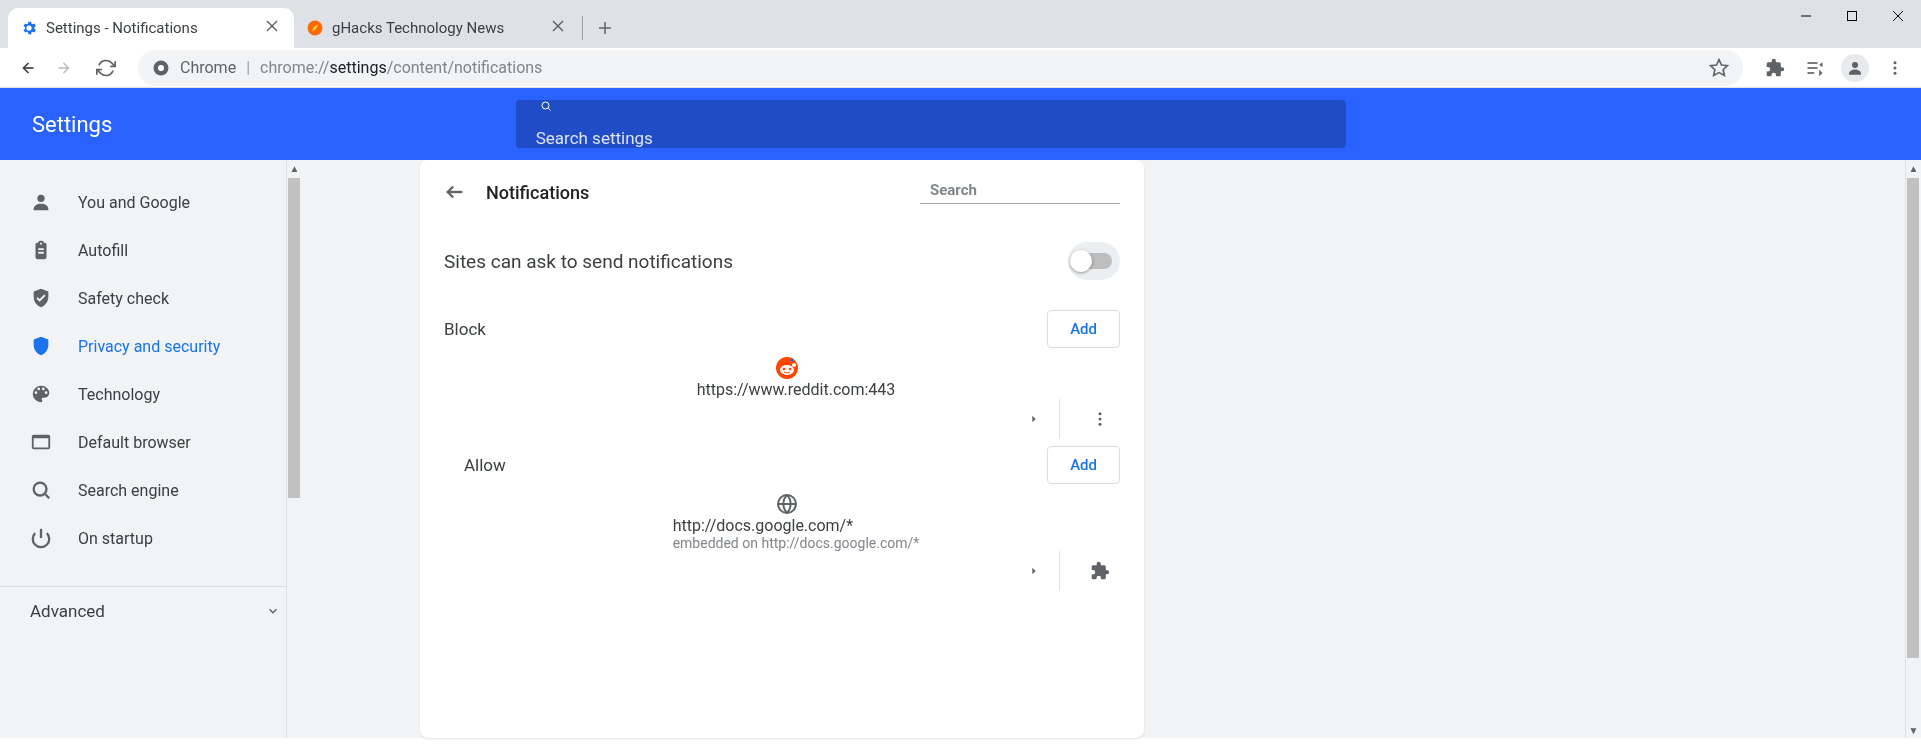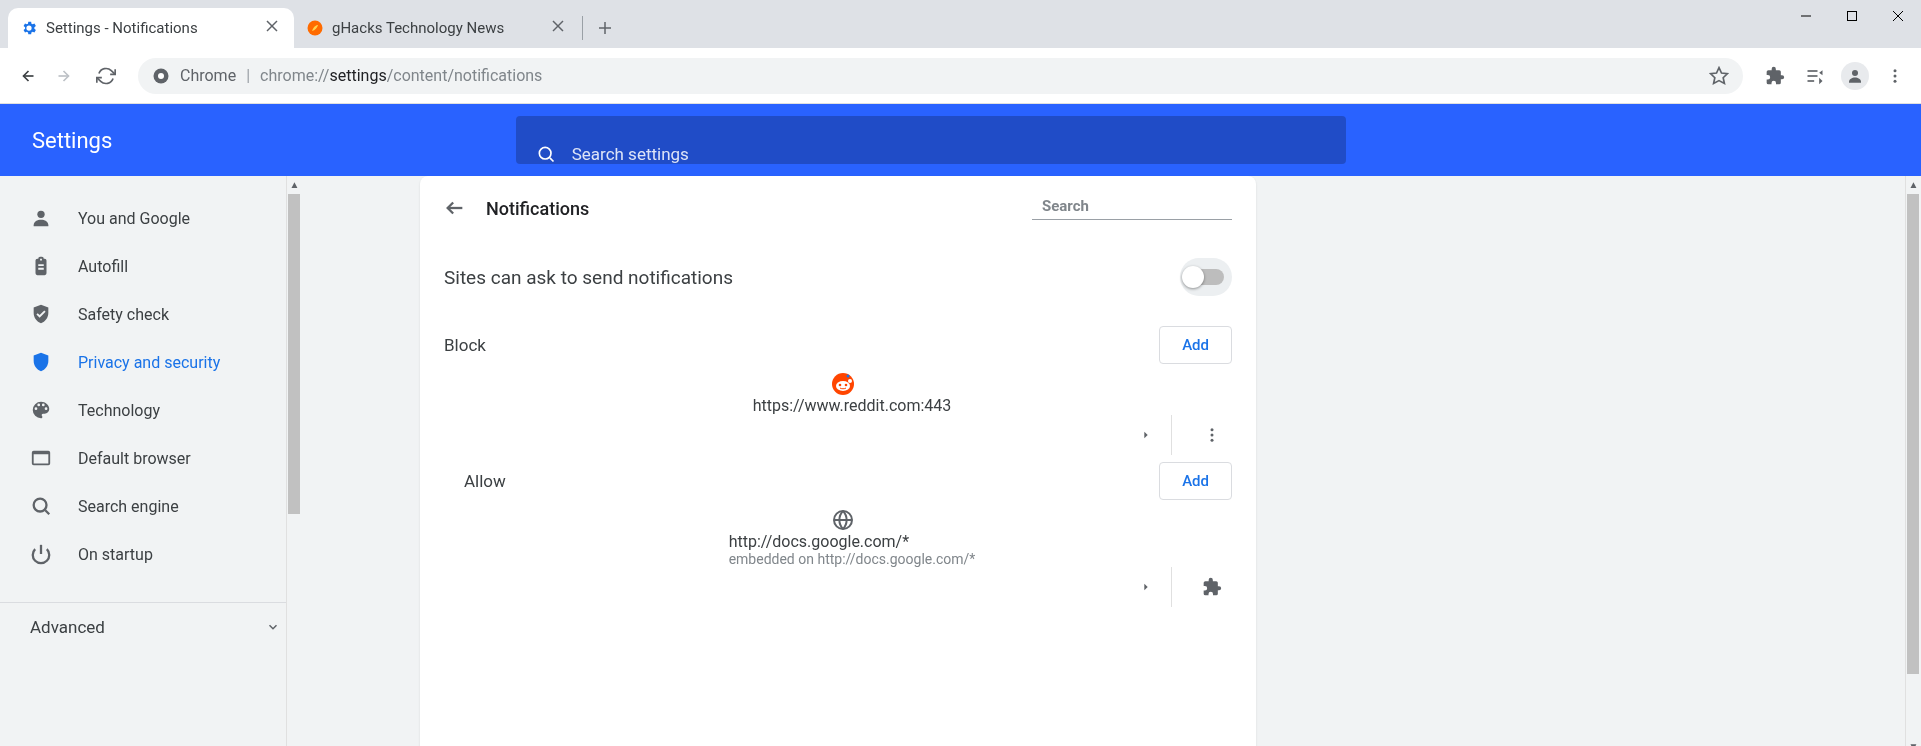--- a/index.html
+++ b/index.html
@@ -13,55 +13,55 @@
 .tab-strip { height: 48px; background: #dee1e6; display: flex; align-items: flex-end; padding-left: 8px; position: relative; }
 .tab { height: 40px; width: 286px; display: flex; align-items: center; padding: 0 12px; gap: 8px; font-size: 15px; color: #3c4043; position: relative; border-top-left-radius: 10px; border-top-right-radius: 10px; }
 .tab.active { background: #fff; }
 .tab .favicon { width: 18px; height: 18px; flex-shrink: 0; }
 .tab .title { flex: 1; white-space: nowrap; overflow: hidden; text-overflow: ellipsis; }
 .tab .close { width: 16px; height: 16px; color: #5f6368; }
 .tab-sep { width: 1px; height: 24px; background: #9aa0a6; margin: 0 2px 8px; }
 .new-tab { width: 32px; height: 32px; display: flex; align-items: center; justify-content: center; margin-bottom: 4px; margin-left: 4px; color: #5f6368; }
 
 
-.toolbar { height: 56px; background: #fff; display: flex; align-items: center; padding: 0 10px; gap: 8px; border-bottom: 1px solid #e0e0e0; }
+.toolbar { height: 40px; background: #fff; display: flex; align-items: center; padding: 0 10px; gap: 8px; border-bottom: 1px solid #e0e0e0; }
 .nav-btn { width: 32px; height: 32px; display: flex; align-items: center; justify-content: center; border-radius: 50%; color: #5f6368; }
 .nav-btn.disabled { color: #bdc1c6; }
 .omnibox { flex: 1; height: 36px; background: #f1f3f4; border-radius: 18px; display: flex; align-items: center; padding: 0 14px; margin: 0 8px; gap: 10px; font-size: 16px; color: #5f6368; }
 .omnibox .chrome-label { color: #5f6368; }
 .omnibox .pipe { color: #9aa0a6; }
 .omnibox .url { color: #80868b; }
 .omnibox .url .bold { color: #202124; }
 .omnibox .star { margin-left: auto; color: #5f6368; }
 .toolbar-action { width: 32px; height: 32px; display: flex; align-items: center; justify-content: center; color: #5f6368; position: relative;}
 .avatar-circle { width: 28px; height: 28px; border-radius: 50%; background: #e8eaed; display: flex; align-items: center; justify-content: center; }
 
 
 .blue-bar { height: 72px; background: #2962ff; display: flex; align-items: center; padding: 0 32px; }
 .blue-title { color: #fff; font-size: 22px; font-weight: 400; }
-.search-settings { margin-left: auto; margin-right: auto; transform: translateX(-70px); width: 830px; height: 48px; background: rgba(0,0,0,0.22); border-radius: 4px; display: flex; align-items: flex-end; padding: 0 20px; gap: 16px; }
+.search-settings { margin-left: auto; margin-right: auto; transform: translateX(-70px); width: 830px; height: 48px; background: rgba(0,0,0,0.22); border-radius: 4px; display: flex; align-items: flex-start; padding: 0 20px; gap: 16px; flex-direction: column; }
 .search-settings input { flex:1; background: transparent; border: none; outline: none; color: #fff; font-size: 17px; }
 .search-settings input::placeholder { color: rgba(255,255,255,0.85); }
 
 
 .main { display: flex; height: calc(746px - 48px - 48px - 72px); background: #f1f3f4; position: relative; }
 .sidebar { width: 302px; background: #f1f3f4; padding-top: 18px; position: relative; }
 .side-item { height: 48px; display: flex; align-items: center; padding-left: 30px; gap: 26px; font-size: 16px; color: #3c4043; border-radius: 0 24px 24px 0; margin-right: 18px; }
 .side-item.active { color: #1a73e8; }
 .side-item .icon { width: 22px; height: 22px; color: #5f6368; }
 .side-item.active .icon { color: #1a73e8; }
 .side-advanced { height: 48px; display: flex; align-items: center; padding-left: 30px; font-size: 17px; color: #3c4043; gap: 12px; margin-top: 24px; border-top: 1px solid #dadce0; }
 .side-advanced .chev { margin-left: auto; margin-right: 22px; color: #5f6368; }
 .side-scroll-track { position: absolute; right: 0; top: 0; width: 16px; height: 100%; background: #f1f3f4; border-left: 1px solid #e0e0e0;}
 .side-scroll-track .arrow { height: 16px; display:flex; align-items:center; justify-content:center; color:#5f6368; font-size:10px;}
 .side-scroll-thumb { position: absolute; right: 2px; top: 18px; width: 12px; height: 320px; background: #c1c1c1; border-radius: 0; }
 
 
 .content { flex: 1; display: flex; justify-content: flex-start; padding-left: 118px; padding-right: 40px; position: relative; }
-.card { width: 836px; background: #fff; border-radius: 8px; box-shadow: 0 1px 2px rgba(60,64,67,.15); padding-bottom: 6px; }
+.card { width: 724px; background: #fff; border-radius: 8px; box-shadow: 0 1px 2px rgba(60,64,67,.15); padding-bottom: 6px; }
 .card-header { height: 64px; display: flex; align-items: center; padding: 0 24px; gap: 20px; }
 .card-title { font-size: 18px; color: #202124; font-weight: 500; }
 .card-search { margin-left: auto; display: flex; align-items: center; gap: 10px; border-bottom: 1px solid #9aa0a6; padding-bottom: 4px; width: 200px; }
 .card-search input { border:none; outline:none; font-size: 15px; flex:1; color:#5f6368;font-weight:bold; }
 .card-search input::placeholder { color:#80868b; }
 
 .row { padding: 18px 24px; display: flex; align-items: center; }
 .row-label { font-size: 19px; color: #3c4043; }
 .toggle { margin-left: auto; width: 52px; height: 38px; border-radius: 20px; background: #eceff1; display:flex; align-items:center; position: relative; }
 .toggle .track { position:absolute; left:8px; width:36px; height:16px; background:#bdbdbd; border-radius:8px; }

